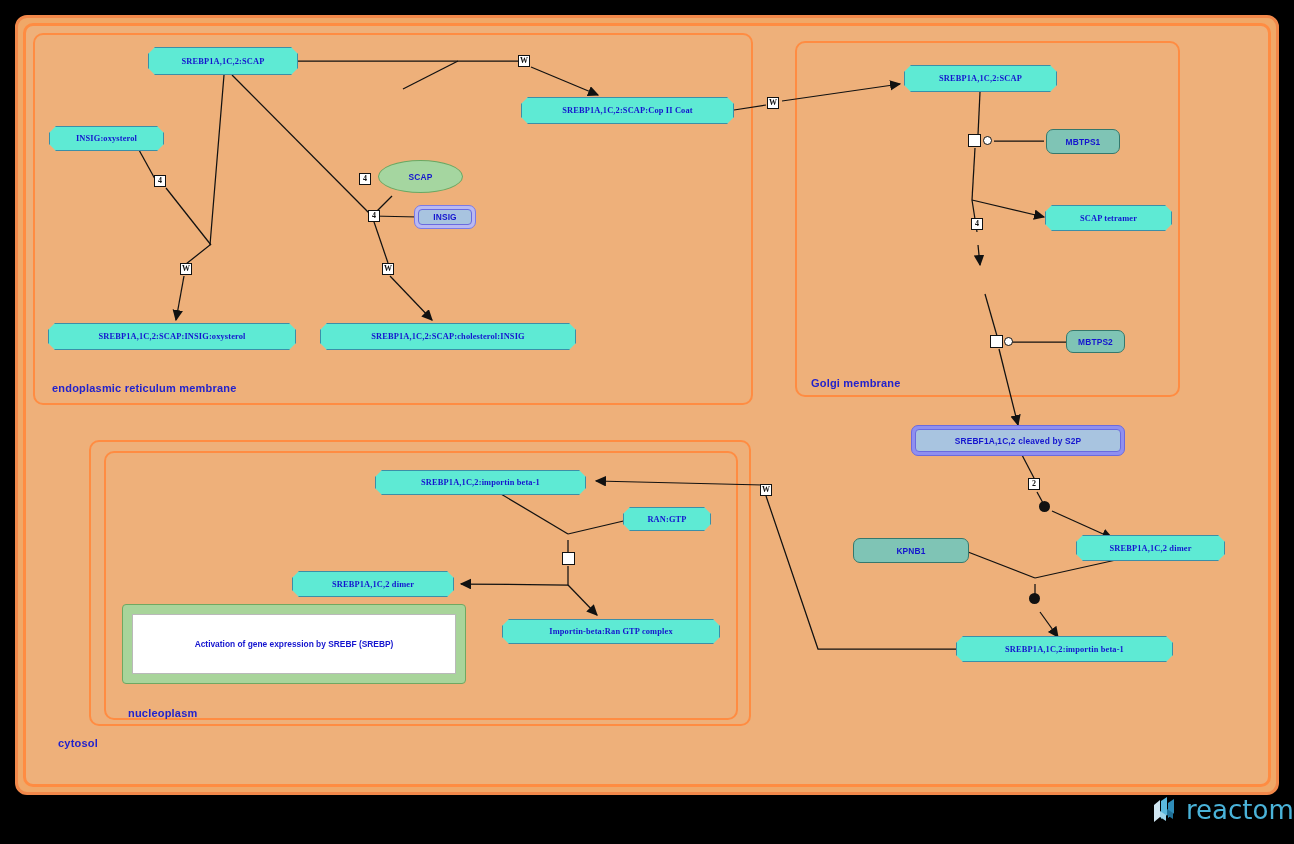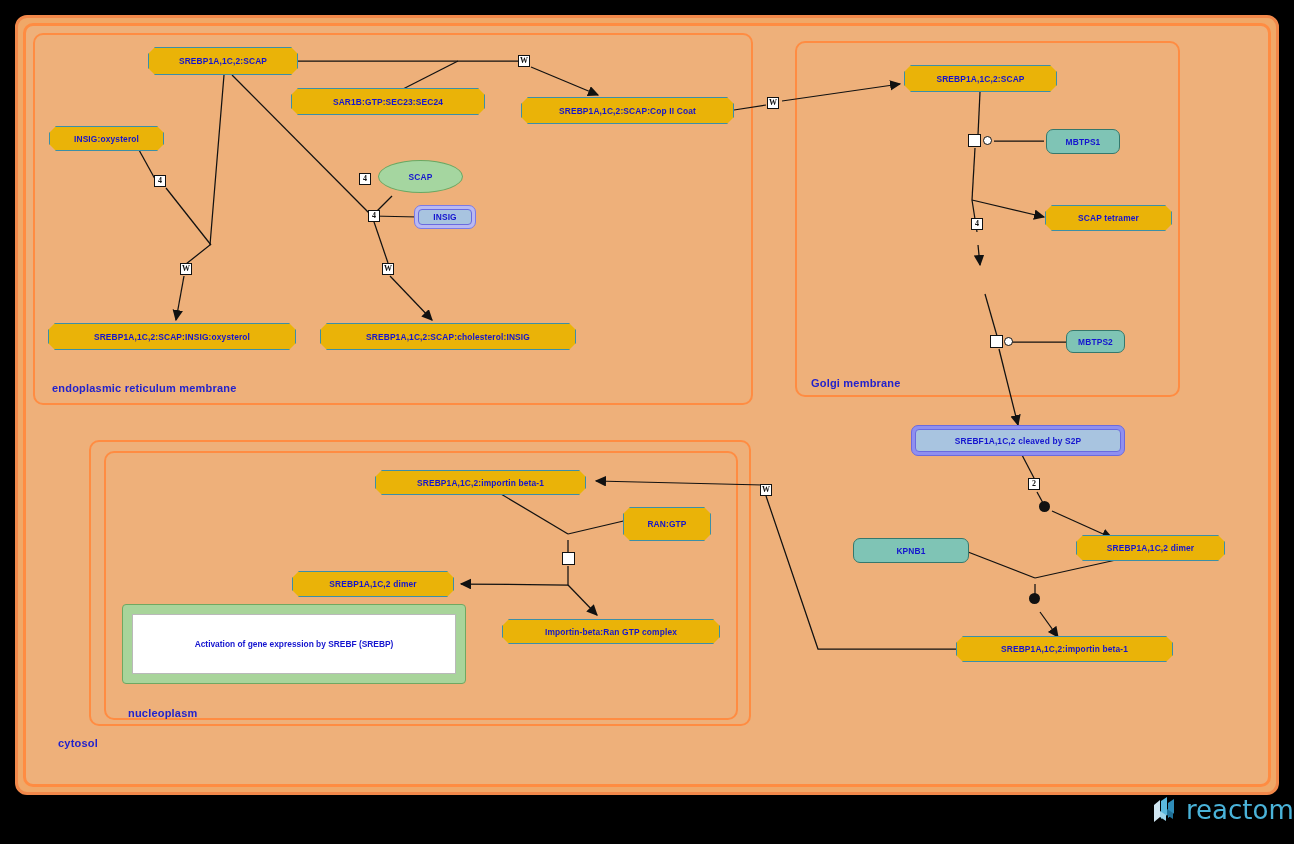--- a/index.html
+++ b/index.html
@@ -12,22 +12,22 @@
   .cyto{background:#eeb07a;border:3px solid #ff8c42;border-radius:10px;}
   .inner-comp{background:#eeb07a;border:2px solid #ff8c42;border-radius:10px;}
   .comp-label{position:absolute;color:#2222cc;font-size:11px;font-weight:bold;letter-spacing:.2px;white-space:nowrap;}
 
   
   #edges{position:absolute;left:0;top:0;width:1294px;height:844px;pointer-events:none;}
 
   
   .node{position:absolute;box-sizing:border-box;display:flex;align-items:center;justify-content:center;
         color:#1414cf;font-size:8.4px;font-weight:bold;text-align:center;letter-spacing:.15px;white-space:nowrap;}
-  .complex{background:#eab308;border:1.6px solid #3b8fa8;
-           clip-path:polygon(7px 0,calc(100% - 7px) 0,100% 7px,100% calc(100% - 7px),calc(100% - 7px) 100%,7px 100%,0 calc(100% - 7px),0 7px);}
+  .complex{background:#5eead4;border:1.6px solid #3b8fa8;
+           clip-path:polygon(7px 0,calc(100% - 7px) 0,100% 7px,100% calc(100% - 7px),calc(100% - 7px) 100%,7px 100%,0 calc(100% - 7px),0 7px);font-family:Liberation Serif, serif;}
   .protein{background:#7fc4b5;border:1.6px solid #35786c;border-radius:7px;}
   .chem{background:#a5d6a0;border:1.6px solid #6aa863;border-radius:50%;}
   .drug-out{background:#8f8ff0;border:1.6px solid #6a6ae0;border-radius:7px;padding:3px;}
   .drug-in{width:100%;height:100%;box-sizing:border-box;background:#a8c4e0;border:1.6px solid #6a6ae0;border-radius:4px;
            display:flex;align-items:center;justify-content:center;color:#1414cf;font-size:8.4px;font-weight:bold;white-space:nowrap;}
   .insig-out{background:#b9b9f2;border:1.8px solid #7a7ae8;border-radius:7px;padding:3px;}
 
   
   .pathway{position:absolute;box-sizing:border-box;background:#a8d49a;border:1.6px solid #6fa861;border-radius:4px;padding:9px;}
   .pathway-in{width:100%;height:100%;box-sizing:border-box;background:#ffffff;border:1px solid #b9b9b9;
@@ -146,23 +146,20 @@
   <div class="rxn-box" style="left:990px;top:335px;"></div>
   <div class="rxn-circ" style="left:1004px;top:337px;"></div>
   <div class="rxn-dot" style="left:1039px;top:501px;"></div>
   <div class="rxn-dot" style="left:1029px;top:593px;"></div>
   <div class="rxn-box" style="left:562px;top:552px;"></div>
 
   <div class="node complex" style="left:148px;top:47px;width:150px;height:28px;">
     <span>SREBP1A,1C,2:SCAP</span>
   </div>
 
-  <div class="node complex" style="left:291px;top:88px;width:194px;height:27px;">
-    <span>SAR1B:GTP:SEC23:SEC24</span>
-  </div>
 
   <div class="node complex" style="left:521px;top:97px;width:213px;height:27px;">
     <span>SREBP1A,1C,2:SCAP:Cop II Coat</span>
   </div>
 
   <div class="node complex" style="left:49px;top:126px;width:115px;height:25px;">
     <span>INSIG:oxysterol</span>
   </div>
 
   <div class="node chem" style="left:378px;top:160px;width:85px;height:33px;">
@@ -215,21 +212,21 @@
   </div>
 
   <div class="node complex" style="left:956px;top:636px;width:217px;height:26px;">
     <span>SREBP1A,1C,2:importin beta-1</span>
   </div>
 
   <div class="node complex" style="left:375px;top:470px;width:211px;height:25px;">
     <span>SREBP1A,1C,2:importin beta-1</span>
   </div>
 
-  <div class="node complex" style="left:623px;top:507px;width:88px;height:34px;">
+  <div class="node complex" style="left:623px;top:507px;width:88px;height:24px;">
     <span>RAN:GTP</span>
   </div>
 
   <div class="node complex" style="left:292px;top:571px;width:162px;height:26px;">
     <span>SREBP1A,1C,2 dimer</span>
   </div>
 
   <div class="node complex" style="left:502px;top:619px;width:218px;height:25px;">
     <span>Importin-beta:Ran GTP complex</span>
   </div>

